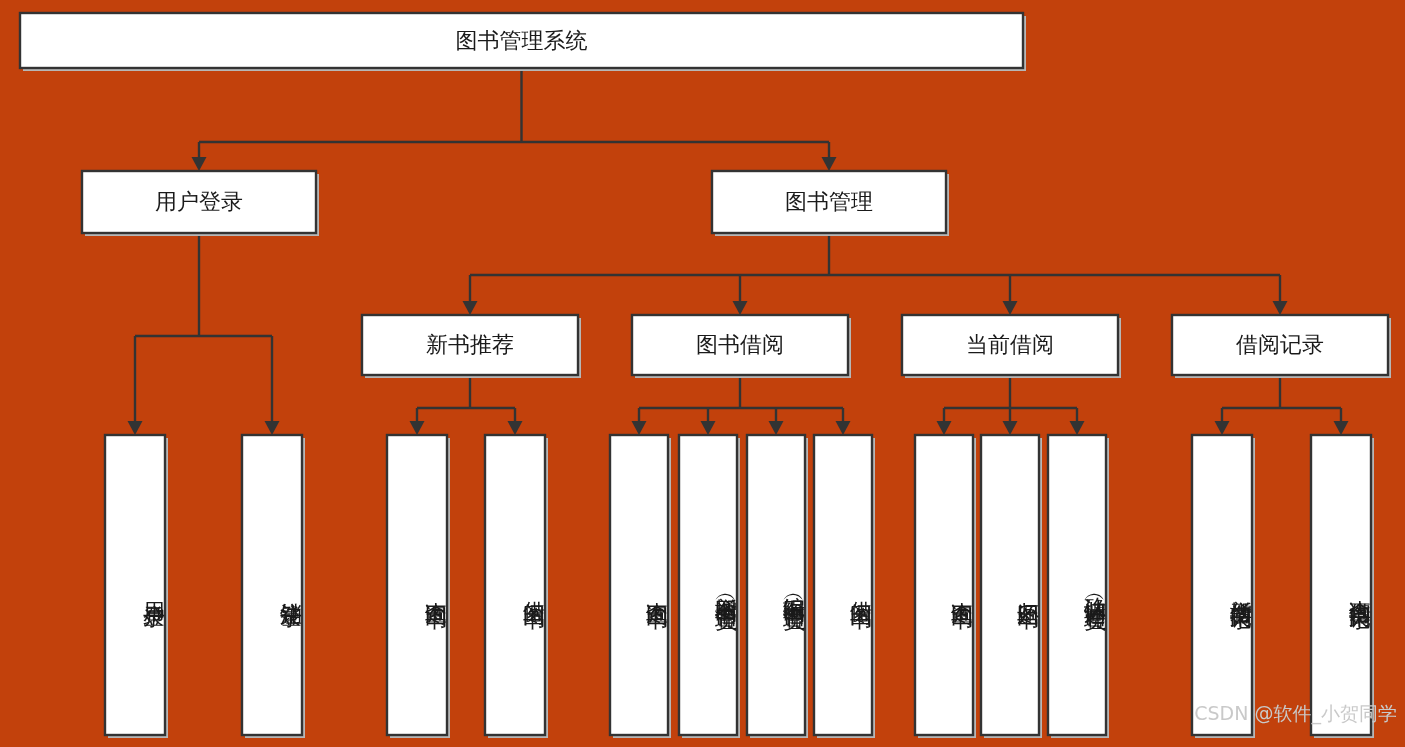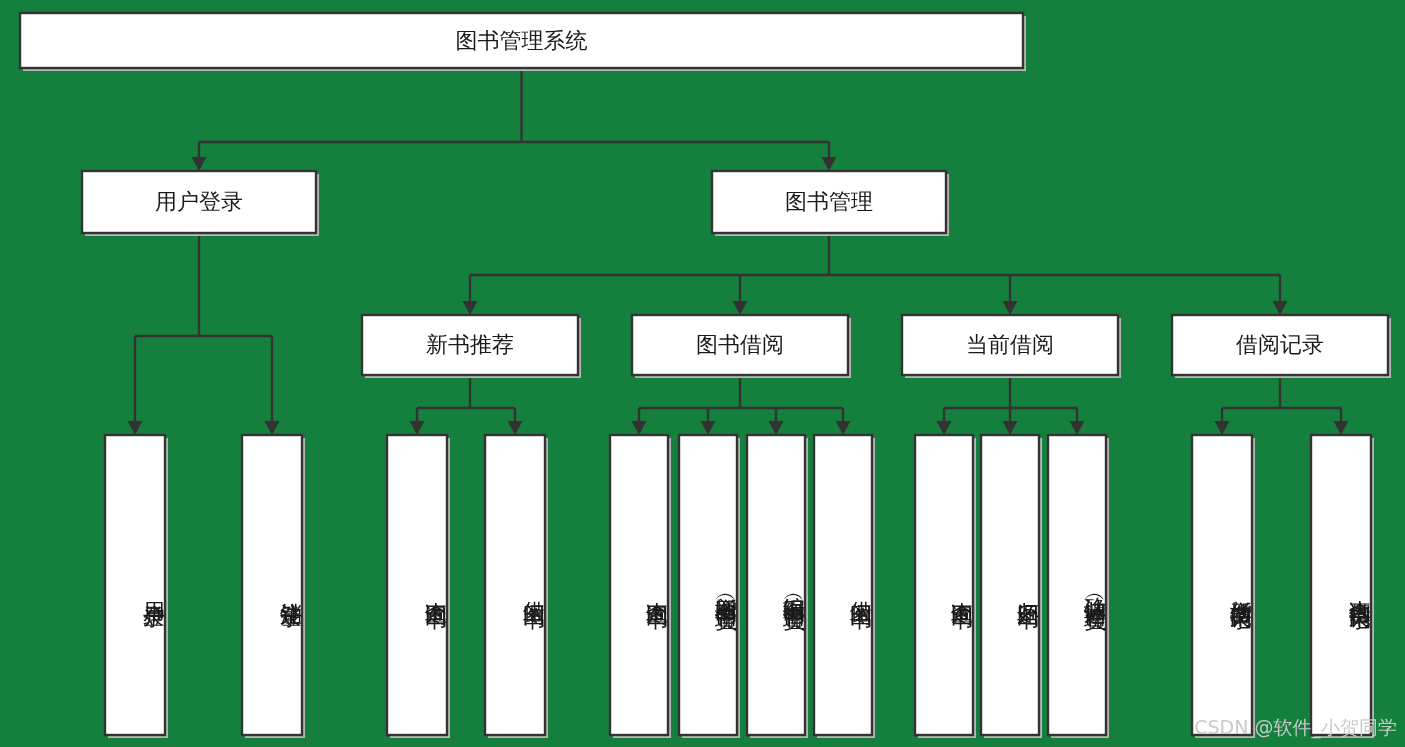--- a/index.html
+++ b/index.html
@@ -10,21 +10,21 @@
   body {
     width: 1405px;
     height: 747px;
     font-family: "DejaVu Sans", "Liberation Sans", sans-serif;
     overflow: hidden;
   }
   #diagram-root {
     position: relative;
     width: 1405px;
     height: 747px;
-    background: #15803d;
+    background: #c2410c;
   }
   svg#tree-svg {
     position: absolute;
     left: 0;
     top: 0;
     width: 1405px;
     height: 747px;
     display: block;
   }
   .node-box {
@@ -64,21 +64,21 @@
     letter-spacing: 2px;
     display: flex;
     align-items: flex-start;
     justify-content: center;
     white-space: nowrap;
     pointer-events: none;
   }
   .watermark {
     position: absolute;
     right: 8px;
-    bottom: 6px;
+    bottom: 20px;
     font-family: "DejaVu Sans", "Liberation Sans", sans-serif;
     font-size: 19px;
     color: #c9c9c9;
     white-space: nowrap;
     pointer-events: none;
   }
 </style>
 </head>
 <body>
 

